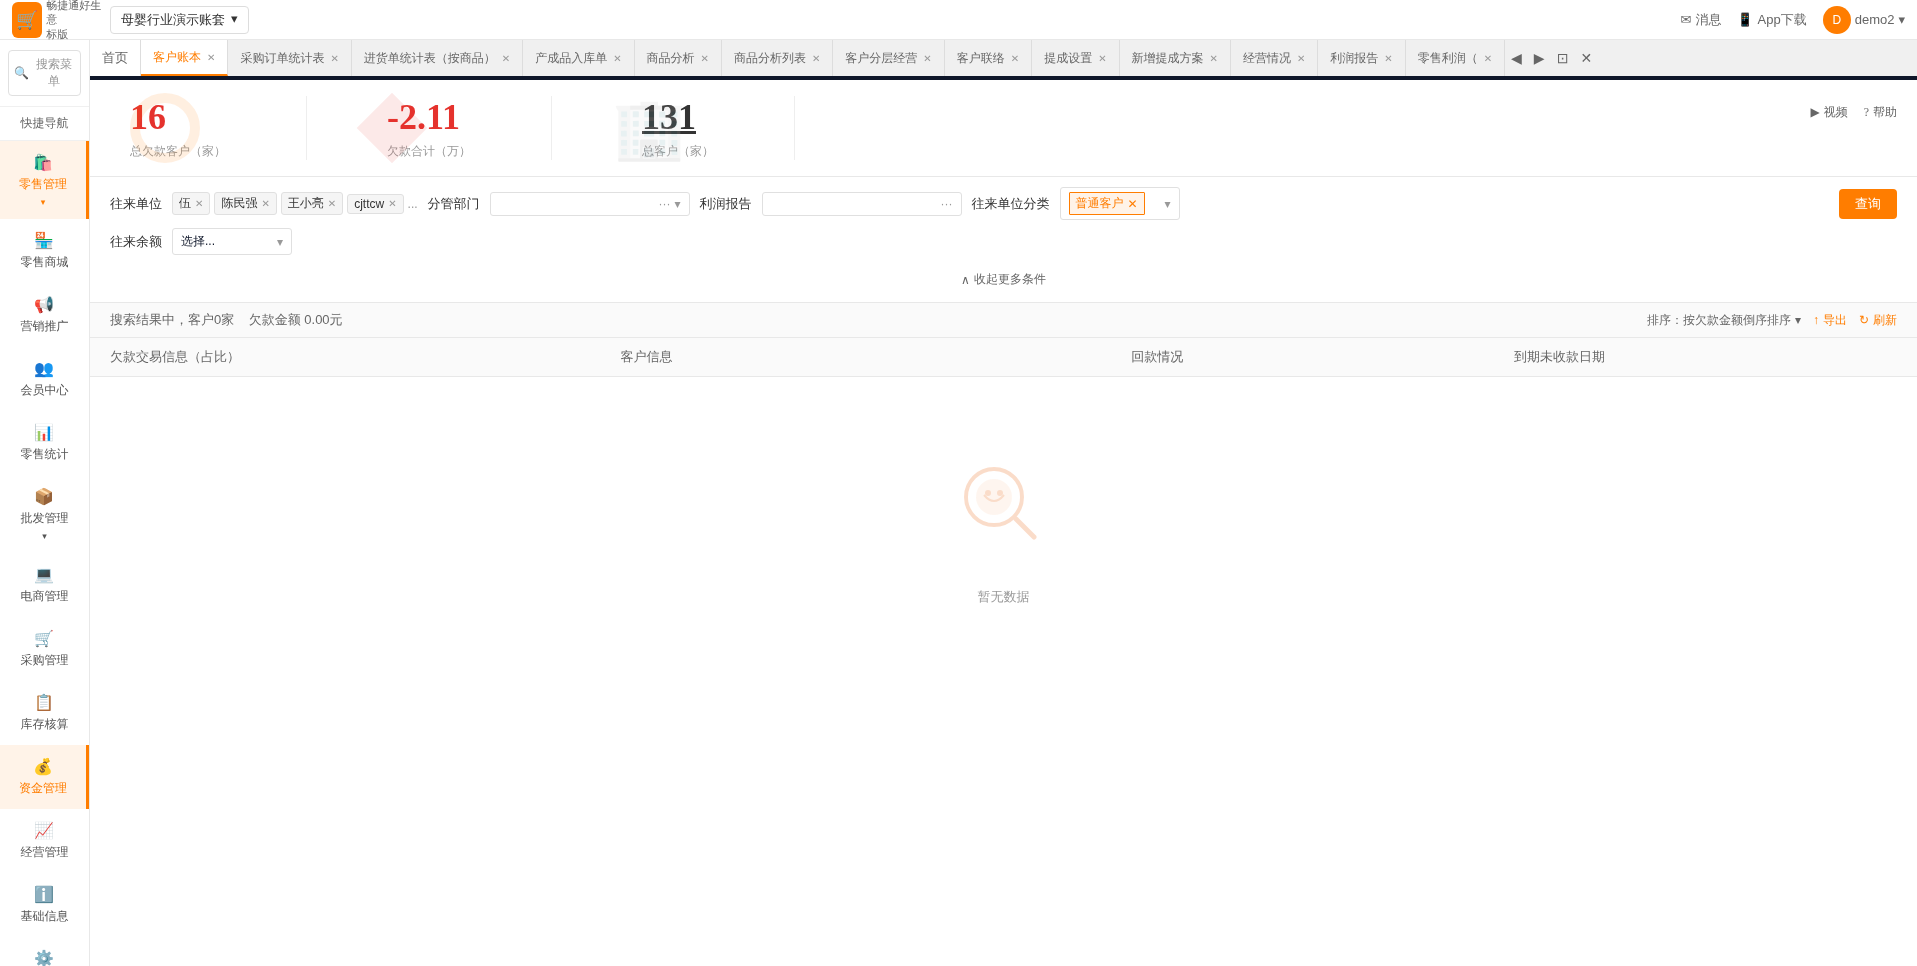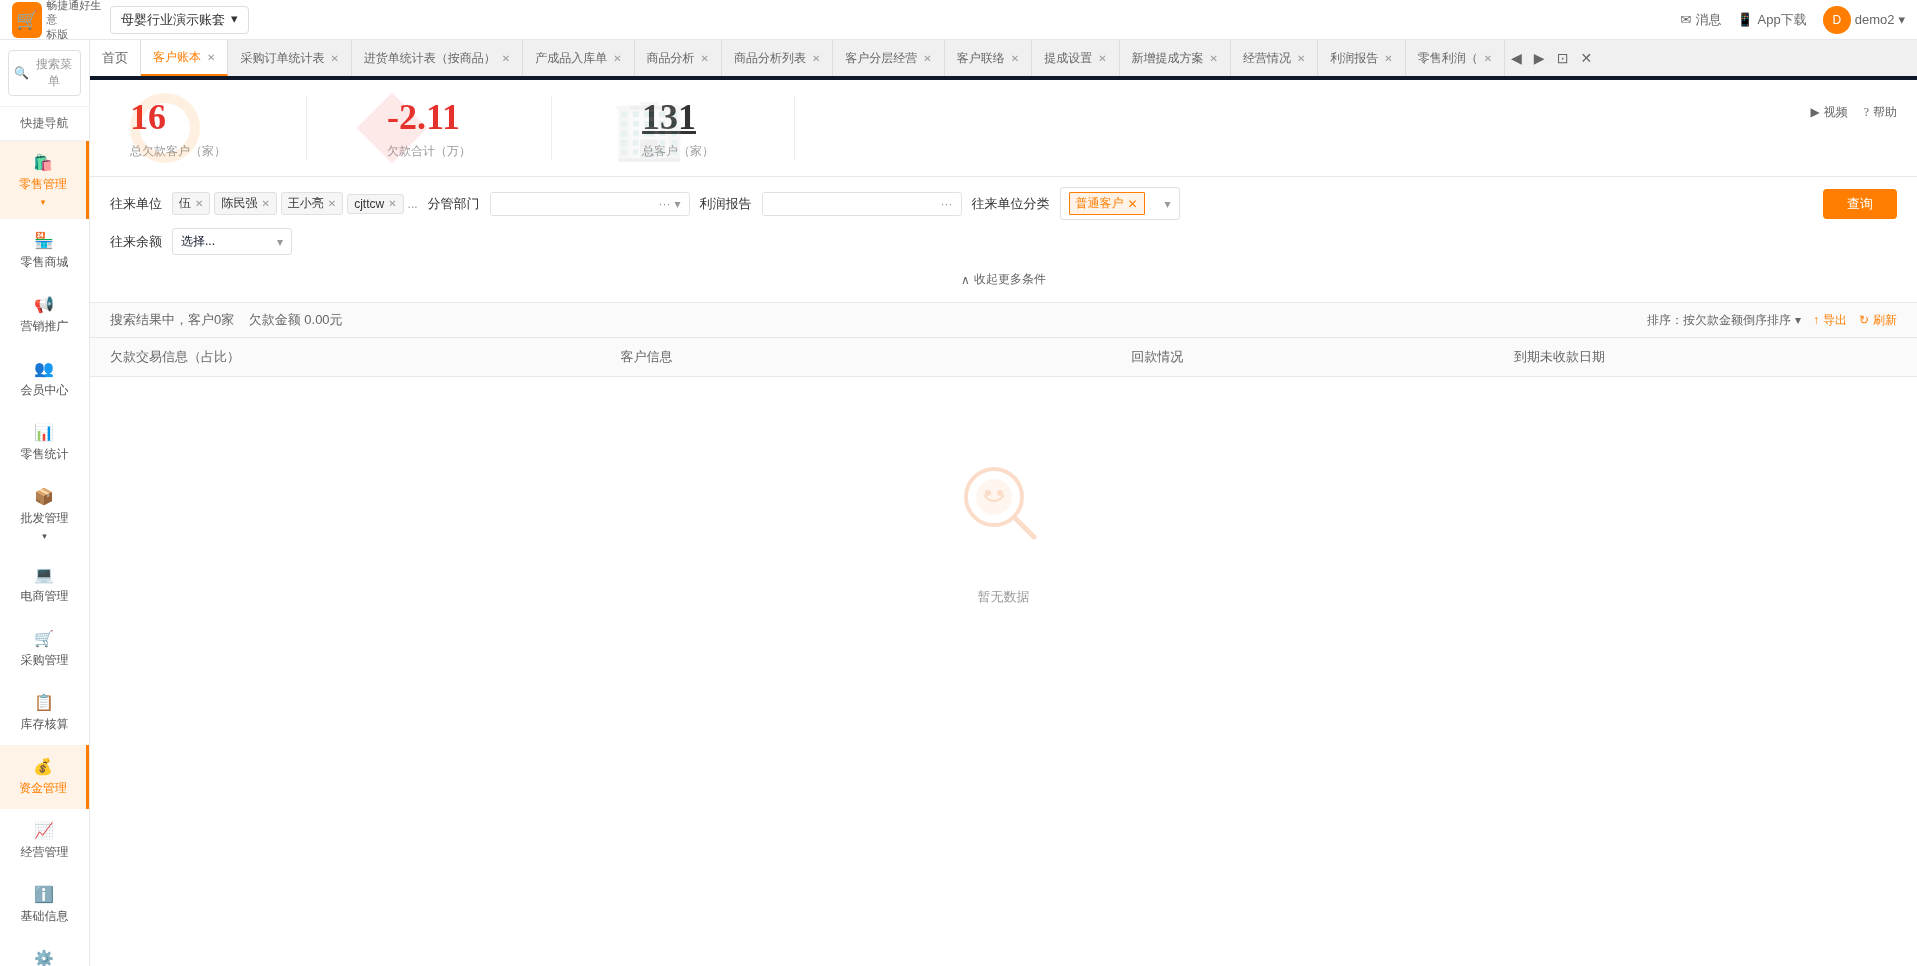--- a/index.html
+++ b/index.html
@@ -51,21 +51,21 @@
     
     .filter-area { background: #fff; padding: 10px 20px; border-bottom: 1px solid #e8e8e8; flex-shrink: 0; }
     .filter-row { display: flex; align-items: center; gap: 10px; margin-bottom: 8px; flex-wrap: wrap; }
     .filter-label { font-size: 13px; color: #333; white-space: nowrap; }
     .filter-tag-group { display: flex; align-items: center; gap: 4px; flex-wrap: wrap; }
     .filter-tag { display: inline-flex; align-items: center; background: #f5f5f5; border: 1px solid #e0e0e0; border-radius: 3px; padding: 2px 6px; font-size: 12px; color: #333; gap: 4px; }
     .filter-tag-x { color: #999; cursor: pointer; font-size: 10px; }
     .filter-more { color: #999; font-size: 12px; cursor: pointer; }
     .filter-select { display: inline-flex; align-items: center; border: 1px solid #e0e0e0; border-radius: 3px; padding: 4px 8px; font-size: 12px; color: #999; gap: 4px; cursor: pointer; min-width: 120px; }
     .filter-select-wide { min-width: 200px; }
-    .query-btn { background: #ff7d00; color: white; border: none; border-radius: 4px; padding: 6px 24px; font-size: 13px; cursor: pointer; margin-left: auto; }
+    .query-btn { background: #ff7d00; color: white; border: none; border-radius: 4px; padding: 6px 16px; font-size: 13px; cursor: pointer; margin-left: auto; }
     .collapse-btn { display: flex; align-items: center; justify-content: center; gap: 4px; font-size: 12px; color: #666; cursor: pointer; padding: 4px 0; }
     .category-tag { display: inline-flex; align-items: center; background: #fff3e8; border: 1px solid #ff7d00; color: #ff7d00; border-radius: 1px; padding: 2px 6px; font-size: 12px; gap: 4px; }
     .category-tag-x { color: #ff7d00; cursor: pointer; }
 
     
     .results-bar { display: flex; align-items: center; justify-content: space-between; padding: 8px 20px; background: #fafafa; border-bottom: 1px solid #e8e8e8; flex-shrink: 0; }
     .results-info { font-size: 13px; color: #666; }
     .results-actions { display: flex; align-items: flex-end; gap: 12px; font-size: 12px; color: #666; }
     .sort-select { display: inline-flex; align-items: center; gap: 4px; cursor: pointer; color: #666; font-size: 12px; }
     .action-btn { display: flex; align-items: center; gap: 4px; cursor: pointer; color: #ff7d00; font-size: 12px; }

